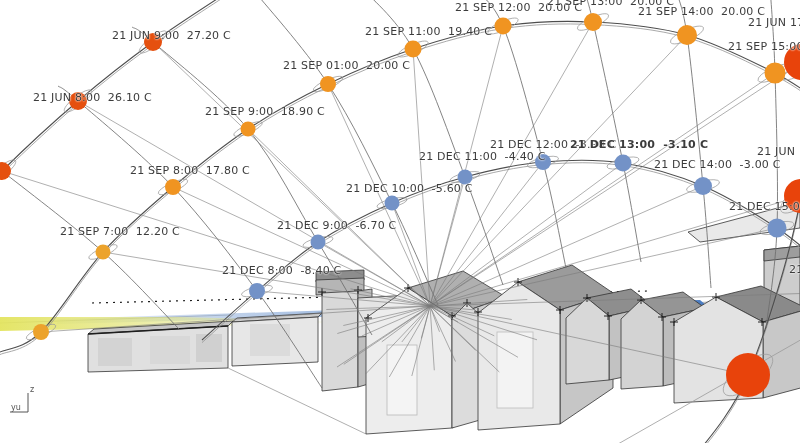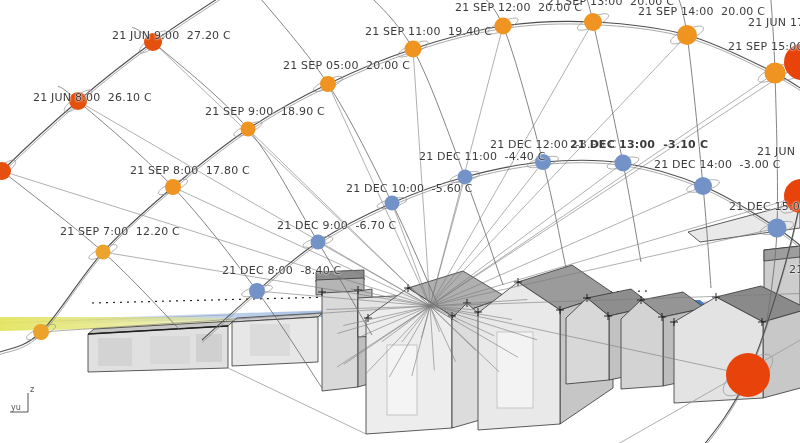--- a/index.html
+++ b/index.html
@@ -239,21 +239,21 @@
   </svg>
 
   <div id="labels">
       <div class="sun-label" style="left: 33px; top: 76px; margin-top: 15px;">21 JUN 8:00  26.10 C</div>
       <div class="sun-label" style="left: 112px; top: 15px; margin-top: 14px;">21 JUN 9:00  27.20 C</div>
       <div class="sun-label" style="left: 748px; top: 16px;">21 JUN 17:00</div>
       <div class="sun-label" style="left: 757px; top: 145px;">21 JUN 18:00</div>
       <div class="sun-label" style="left: 60px; top: 225px;">21 SEP 7:00  12.20 C</div>
       <div class="sun-label" style="left: 130px; top: 164px;">21 SEP 8:00  17.80 C</div>
       <div class="sun-label" style="left: 205px; top: 105px;">21 SEP 9:00  18.90 C</div>
-      <div class="sun-label" style="left: 283px; top: 59px;">21 SEP 05:00  20.00 C</div>
+      <div class="sun-label" style="left: 283px; top: 59px;">21 SEP 01:00  20.00 C</div>
       <div class="sun-label" style="left: 365px; top: 25px;">21 SEP 11:00  19.40 C</div>
       <div class="sun-label" style="left: 455px; top: 1px;">21 SEP 12:00  20.00 C</div>
       <div class="sun-label" style="left: 547px; top: -5px;">21 SEP 13:00  20.00 C</div>
       <div class="sun-label" style="left: 638px; top: 5px;">21 SEP 14:00  20.00 C</div>
       <div class="sun-label" style="left: 728px; top: 40px;">21 SEP 15:00</div>
       <div class="sun-label" style="left: 215px; top: 264px; margin-left: 7px;">21 DEC 8:00  -8.40 C</div>
       <div class="sun-label" style="left: 277px; top: 219px;">21 DEC 9:00  -6.70 C</div>
       <div class="sun-label" style="left: 346px; top: 182px;">21 DEC 10:00  -5.60 C</div>
       <div class="sun-label" style="left: 419px; top: 150px;">21 DEC 11:00  -4.40 C</div>
       <div class="sun-label" style="left: 490px; top: 138px;">21 DEC 12:00  -3.90 C</div>

